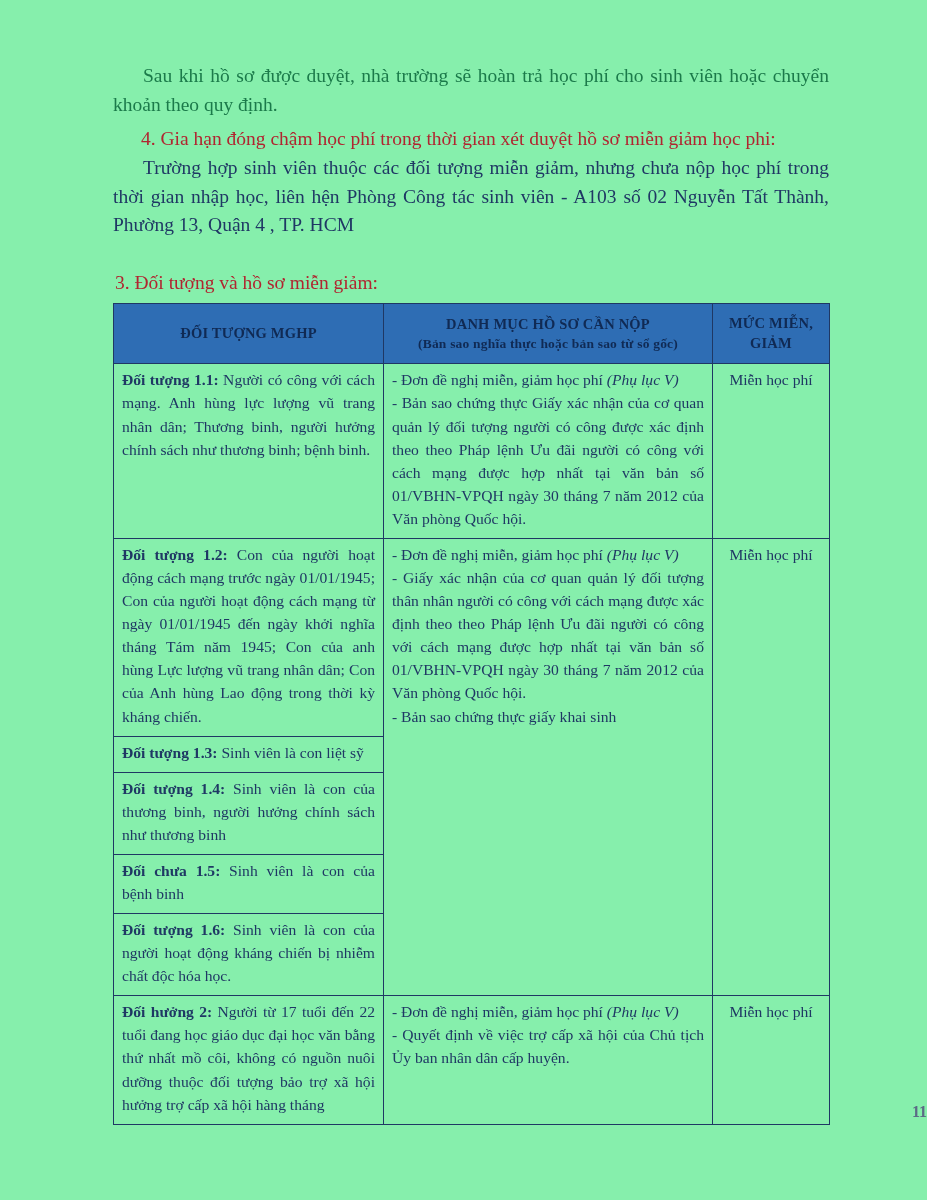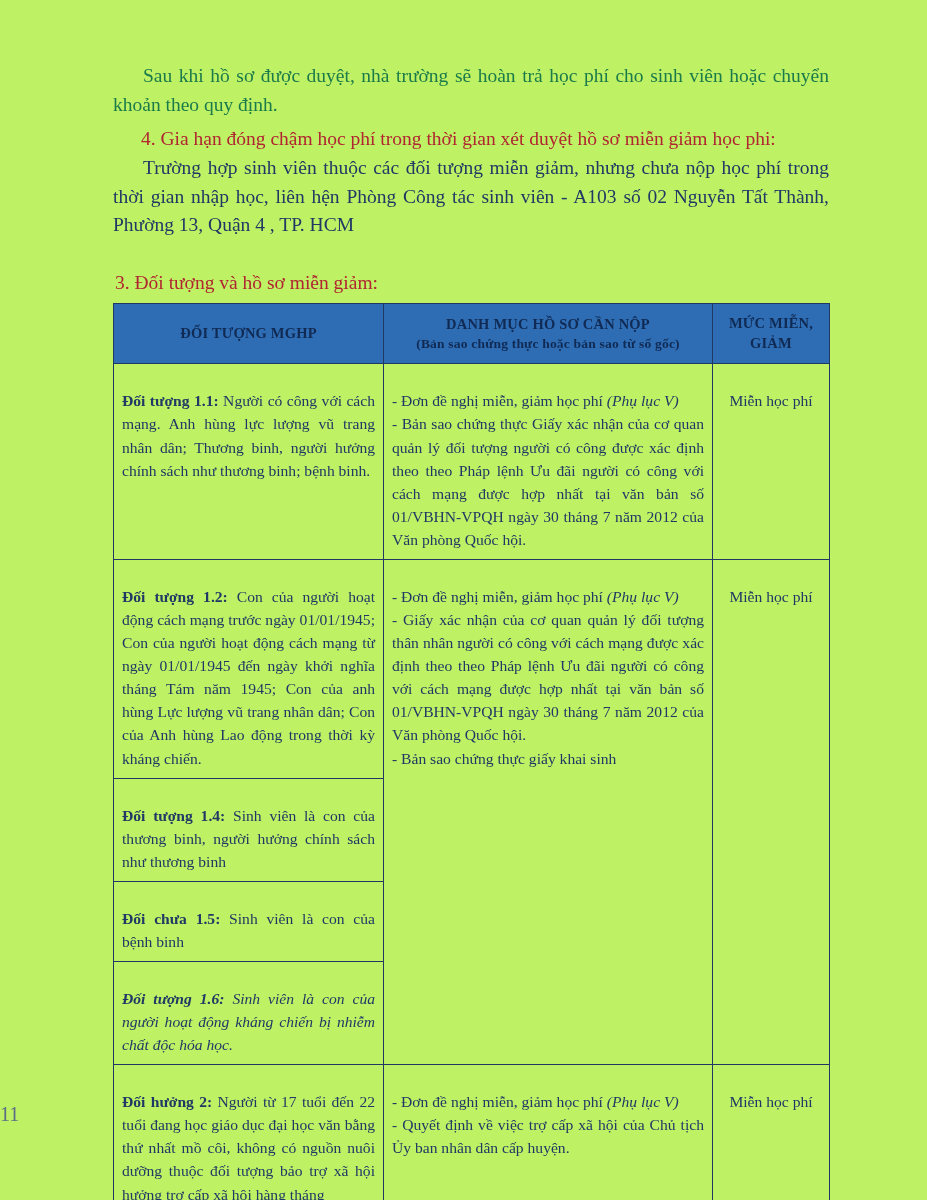--- a/index.html
+++ b/index.html
@@ -13,21 +13,21 @@
     height: 1200px;
     position: relative;
     font-family: "Liberation Serif", "DejaVu Serif", serif;
     color: #1f3864;
     overflow: hidden;
   }
 
   .page {
     position: absolute;
     inset: 0;
-    background: #bef264;
+    background: #86efac;
   }
 
   .content {
     position: absolute;
     left: 113px;
     top: 62px;
     width: 716px;
   }
 
   p.para {
@@ -97,21 +97,21 @@
     letter-spacing: 0.2px;
   }
 
   thead th .hdr-main { display: block; }
   thead th .hdr-sub {
     display: block;
     font-size: 13.5px;
   }
 
   .cell {
-    padding: 25px 8px 8px 8px;
+    padding: 4px 8px 8px 8px;
     font-size: 15.6px;
     line-height: 1.48;
     text-align: justify;
     text-justify: inter-word;
     color: #1f3864;
     hyphens: none;
   }
 
   .cell.docs {
     text-align: justify;
@@ -140,36 +140,36 @@
     width: 100%;
     table-layout: fixed;
   }
   table.sub td {
     border: 0;
     border-bottom: 1px solid #1f3864;
     padding: 0;
   }
   table.sub tr:last-child td {
     border-bottom: 0;
-    font-style: italic;
   }
 
   .docline {
     display: block;
   }
 
   .footer-num {
     position: absolute;
     left: 0;
     right: 0;
     top: 1103px;
-    text-align: left;
-    font-size: 20px;
+    text-align: right;
+    font-size: 16px;
     color: #5b6b86;
     font-family: "Liberation Serif", serif;
+    font-weight: bold;
   }
 </style>
 </head>
 <body>
 
 <div class="page">
 
   <div class="content">
 
     <p class="para indent green">Sau khi hồ sơ được duyệt, nhà trường sẽ hoàn trả học phí cho sinh viên hoặc chuyển khoản theo quy định.</p>
@@ -190,21 +190,21 @@
           <col class="c2">
           <col class="c3">
       </colgroup>
       <thead>
         <tr>
           <th>
             <span class="hdr-main">ĐỐI TƯỢNG MGHP</span>
           </th>
           <th>
             <span class="hdr-main">DANH MỤC HỒ SƠ CẦN NỘP</span>
-            <span class="hdr-sub">(Bản sao chứng thực hoặc bản sao từ sổ gốc)</span>
+            <span class="hdr-sub">(Bản sao nghĩa thực hoặc bản sao từ sổ gốc)</span>
           </th>
           <th>
             <span class="hdr-main">MỨC MIỄN, GIẢM</span>
           </th>
         </tr>
       </thead>
       <tbody>
 
         <tr>
           <td>
@@ -230,20 +230,27 @@
                 <tr>
                   <td>
                     <div class="cell">
                       <span class="lbl">Đối tượng 1.2:</span><span> Con của người hoạt động cách mạng trước ngày 01/01/1945; Con của người hoạt động cách mạng từ ngày 01/01/1945 đến ngày khởi nghĩa tháng Tám năm 1945; Con của anh hùng Lực lượng vũ trang nhân dân; Con của Anh hùng Lao động trong thời kỳ kháng chiến.</span>
                     </div>
                   </td>
                 </tr>
                 <tr>
                   <td>
                     <div class="cell">
+                      <span class="lbl">Đối tượng 1.3:</span><span> Sinh viên là con liệt sỹ</span>
+                    </div>
+                  </td>
+                </tr>
+                <tr>
+                  <td>
+                    <div class="cell">
                       <span class="lbl">Đối tượng 1.4:</span><span> Sinh viên là con của thương binh, người hưởng chính sách như thương binh</span>
                     </div>
                   </td>
                 </tr>
                 <tr>
                   <td>
                     <div class="cell">
                       <span class="lbl">Đối chưa 1.5:</span><span> Sinh viên là con của bệnh binh</span>
                     </div>
                   </td>

